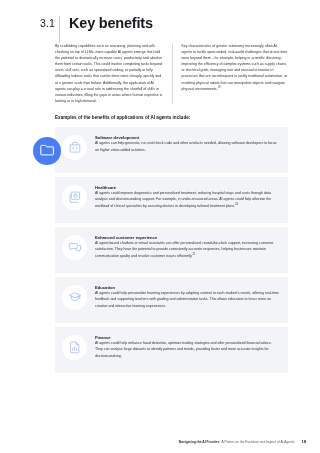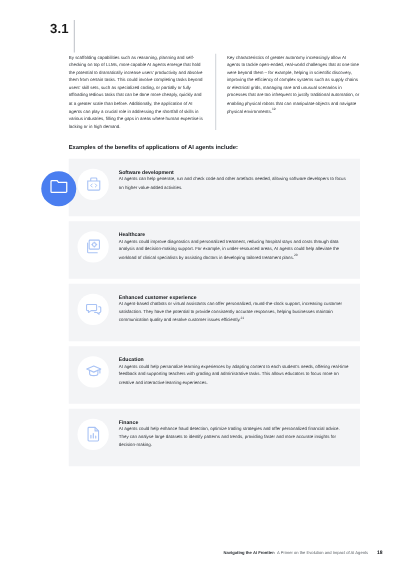--- a/index.html
+++ b/index.html
@@ -14,21 +14,21 @@
 
   
   .header {
     position:absolute;
     left:40px; top:16px;
     display:flex;
     align-items:flex-start;
   }
   .sec-num {
     font-size:10.5px;
-    font-weight:700;
+    font-weight:400;
     color:#1a1a1a;
     letter-spacing:.1px;
     padding-top:1px;
     width:19px;
   }
   .sec-rule {
     width:1px;
     height:26px;
     background:#c9ccd1;
     margin-right:9px;
@@ -142,20 +142,21 @@
     margin-left:7px;
     font-size:4px;
   }
 </style>
 </head>
 <body>
 
 <div class="header">
   <div class="sec-num">3.1</div>
   <div class="sec-rule"></div>
+  <div class="sec-title">Key benefits</div>
 </div>
 
 <div class="badge">
   <span>
     <svg width="15" height="13" viewBox="0 0 15 13">
       <path d="M1.6 2.4h4l1.2 1.5h6.6v7.2a.8.8 0 0 1-.8.8H1.6a.8.8 0 0 1-.8-.8V3.2a.8.8 0 0 1 .8-.8z" fill="none" stroke="#ffffff" stroke-width="1" stroke-linejoin="round"></path>
     </svg>
   </span>
 </div>
 

